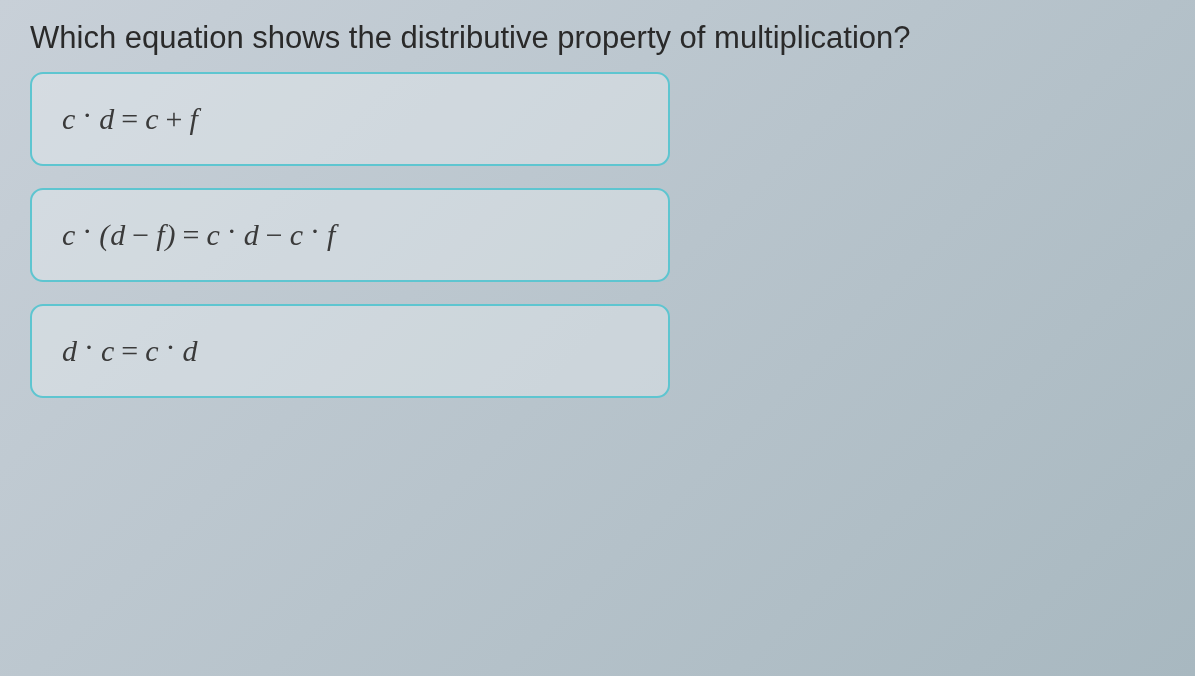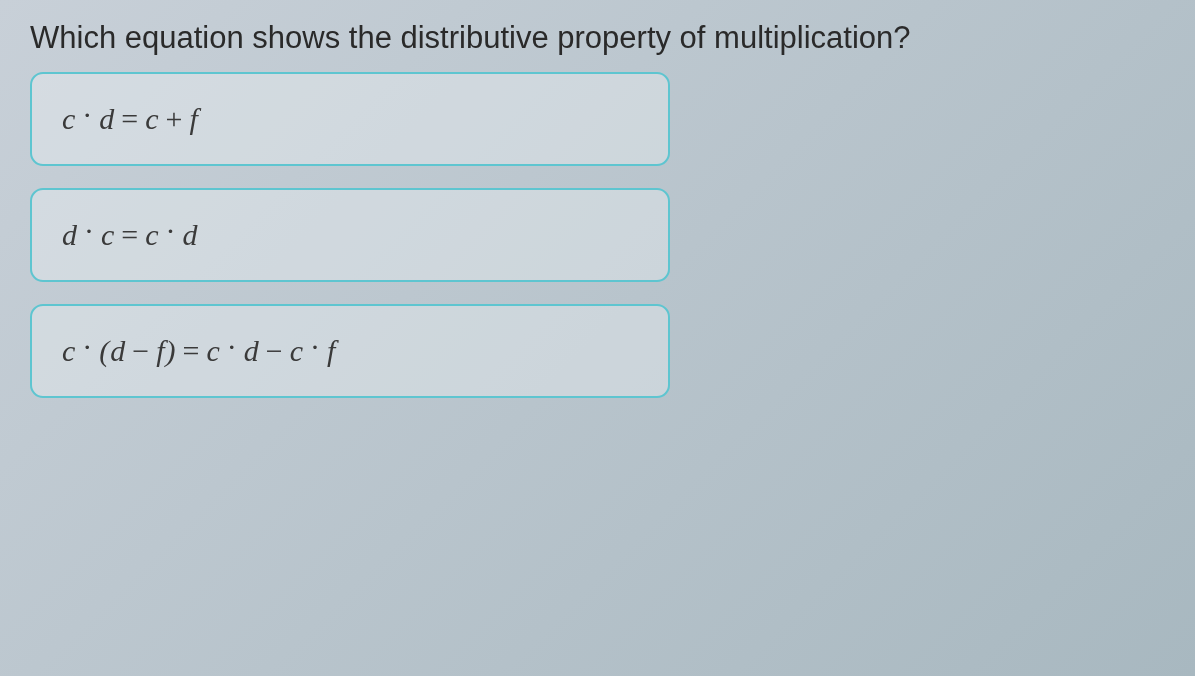--- a/index.html
+++ b/index.html
@@ -59,23 +59,23 @@
 
 <div class="options-container">
   <div class="option-box">
     <span class="math-expr">
       <span>c</span><span class="dot">·</span><span>d</span><span class="op">=</span><span>c</span><span class="op">+</span><span>f</span>
     </span>
   </div>
 
   <div class="option-box">
     <span class="math-expr">
-      <span>d</span><span class="dot">·</span><span>c</span><span class="op">=</span><span>c</span><span class="dot">·</span><span>d</span>
+      <span>c</span><span class="dot">·</span><span>(d</span><span class="op">−</span><span>f)</span><span class="op">=</span><span>c</span><span class="dot">·</span><span>d</span><span class="op">−</span><span>c</span><span class="dot">·</span><span>f</span>
     </span>
   </div>
 
   <div class="option-box">
     <span class="math-expr">
-      <span>c</span><span class="dot">·</span><span>(d</span><span class="op">−</span><span>f)</span><span class="op">=</span><span>c</span><span class="dot">·</span><span>d</span><span class="op">−</span><span>c</span><span class="dot">·</span><span>f</span>
+      <span>d</span><span class="dot">·</span><span>c</span><span class="op">=</span><span>c</span><span class="dot">·</span><span>d</span>
     </span>
   </div>
 
 </div>
 
 </body></html>

